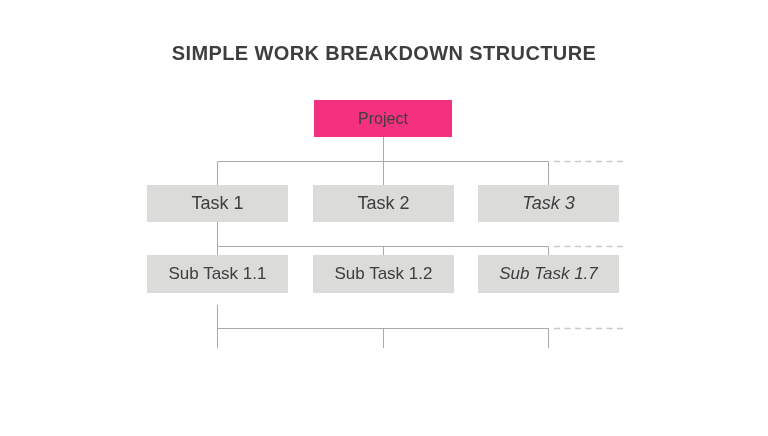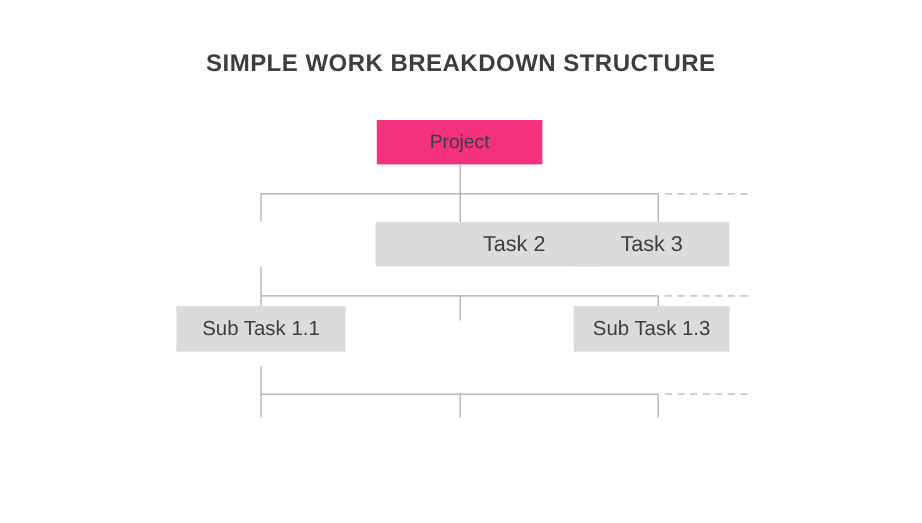--- a/index.html
+++ b/index.html
@@ -55,22 +55,22 @@
   }
   .node-project {
     left: 314px; top: 100px; width: 138px; height: 37px;
     background: var(--accent-pink, #f4317e);
     font-size: 16px;
   }
   .row-tasks        { top: 185px; height: 37px; font-size: 18px; }
   .row-subtasks     { top: 255px; height: 38px; font-size: 17px; }
   .row-workpackages { top: 348px; height: 40px; font-size: 15px; }
   .col-1 { left: 147px; width: 141px; }
-  .col-2 { left: 313px; width: 141px; padding-left: 45px; }
-  .col-3 { left: 478px; width: 130px; }
+  .col-2 { left: 313px; width: 141px; }
+  .col-3 { left: 478px; width: 141px; font-style: italic; }
 </style>
 </head>
 <body>
 
 <div class="stage">
 
   <div class="title">SIMPLE WORK BREAKDOWN STRUCTURE</div>
 
   <svg class="connectors" viewBox="0 0 768 436" xmlns="http://www.w3.org/2000/svg">
 
@@ -88,20 +88,22 @@
 
     <line class="ln" x1="217.5" y1="305" x2="217.5" y2="348"></line>
     <line class="ln" x1="217.5" y1="328.5" x2="548.5" y2="328.5"></line>
     <line class="ln" x1="383.5" y1="328.5" x2="383.5" y2="348"></line>
     <line class="ln" x1="548.5" y1="328.5" x2="548.5" y2="348"></line>
     <line class="ln-dash" x1="554" y1="328.5" x2="625" y2="328.5"></line>
   </svg>
 
   <div class="node node-project">Project</div>
 
+  <div class="node row-tasks col-1">Task 1</div>
   <div class="node row-tasks col-2">Task 2</div>
   <div class="node row-tasks col-3">Task 3</div>
 
   <div class="node row-subtasks col-1">Sub Task 1.1</div>
-  <div class="node row-subtasks col-3">Sub Task 1.3</div>
+  <div class="node row-subtasks col-2">Sub Task 1.2</div>
+  <div class="node row-subtasks col-3">Sub Task 1.7</div>
 
 
 </div>
 
 </body></html>

